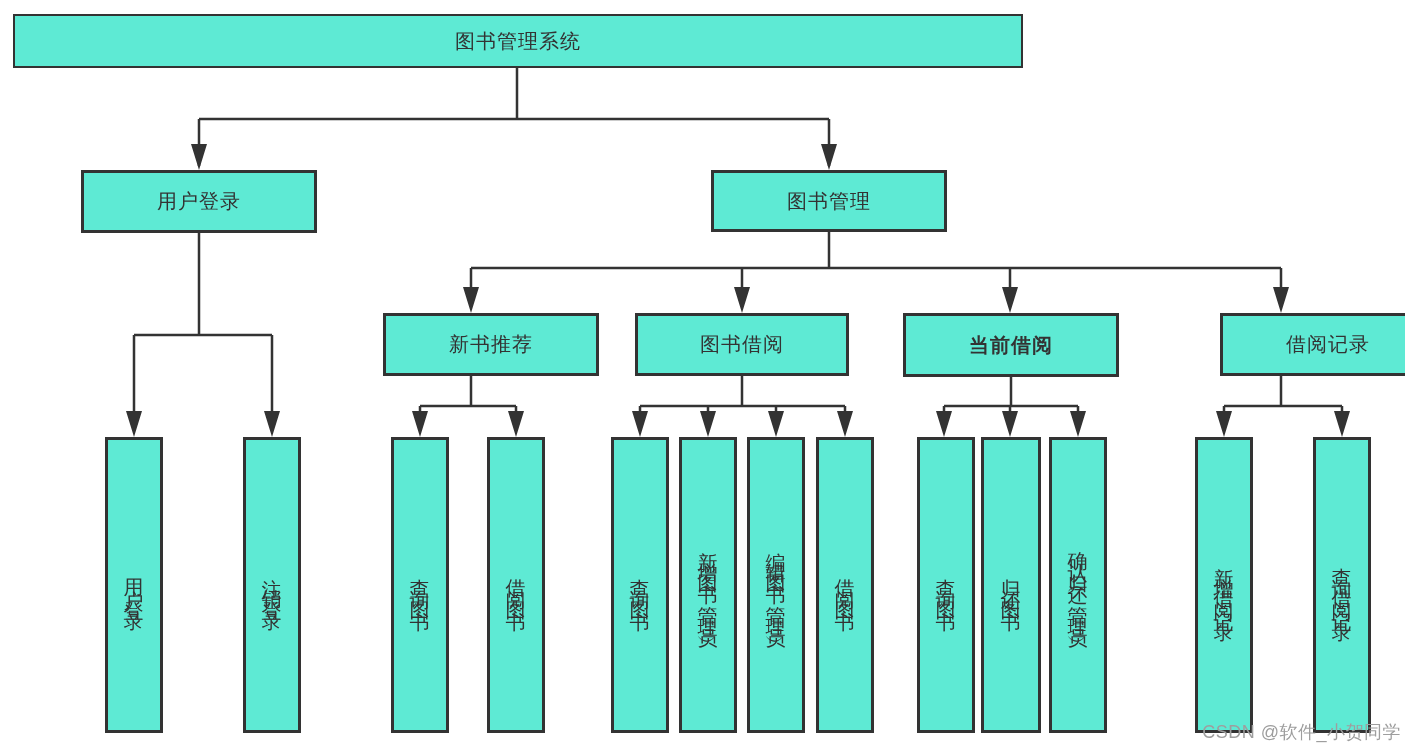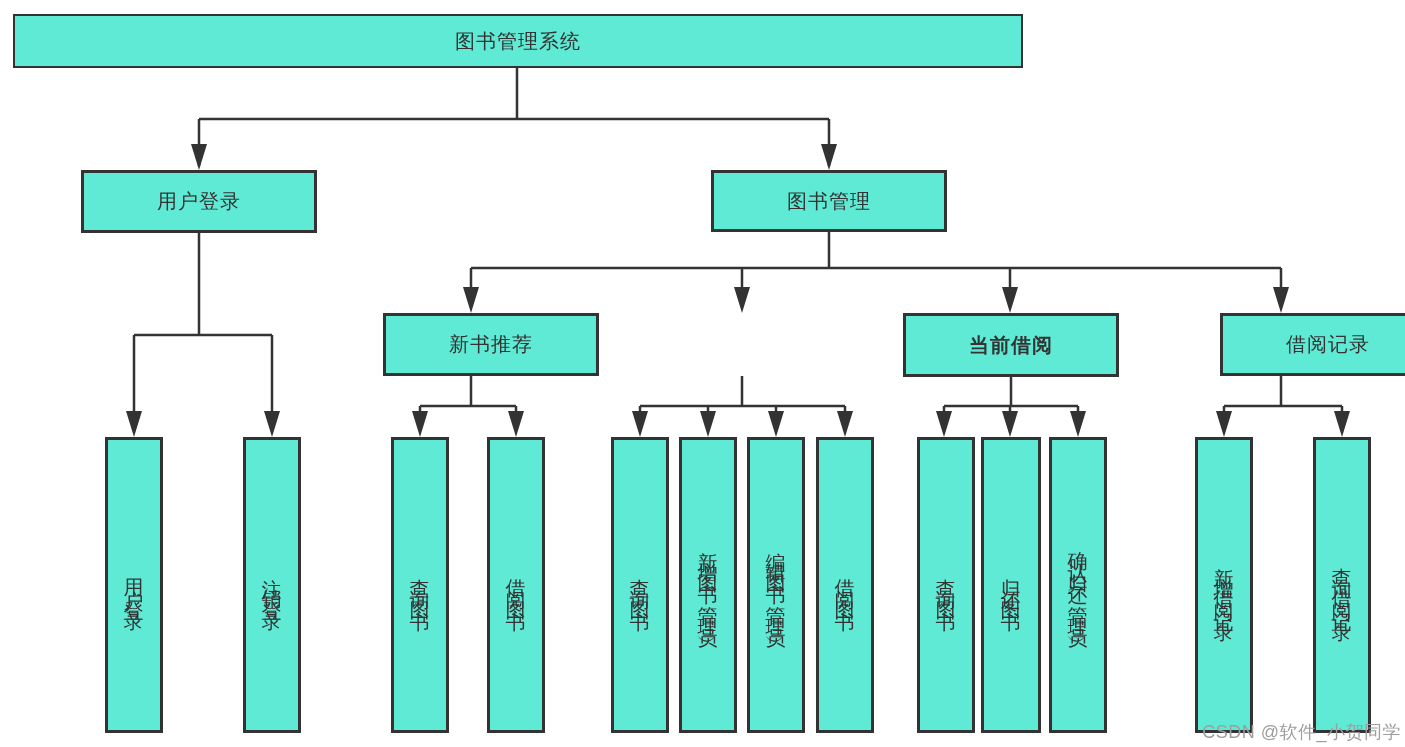--- a/index.html
+++ b/index.html
@@ -90,20 +90,23 @@
   <div class="box" style="left:81px; top:170px; width:236px; height:63px;">
     <span class="hlabel">用户登录</span>
   </div>
   <div class="box" style="left:711px; top:170px; width:236px; height:62px;">
     <span class="hlabel">图书管理</span>
   </div>
 
   <div class="box" style="left:363px; top:313px; width:216px; height:63px;margin-left:20px;">
     <span class="hlabel">新书推荐</span>
   </div>
+  <div class="box" style="left:635px; top:313px; width:214px; height:63px;">
+    <span class="hlabel">图书借阅</span>
+  </div>
   <div class="box" style="left:903px; top:313px; width:216px; height:64px;font-weight:bold;">
     <span class="hlabel">当前借阅</span>
   </div>
   <div class="box" style="left:1220px; top:313px; width:216px; height:63px;">
     <span class="hlabel">借阅记录</span>
   </div>
 
   <div class="box vbox" style="left:105px; top:437px; width:58px; height:296px;">
     <span class="vlabel">用户登录</span>
   </div>

